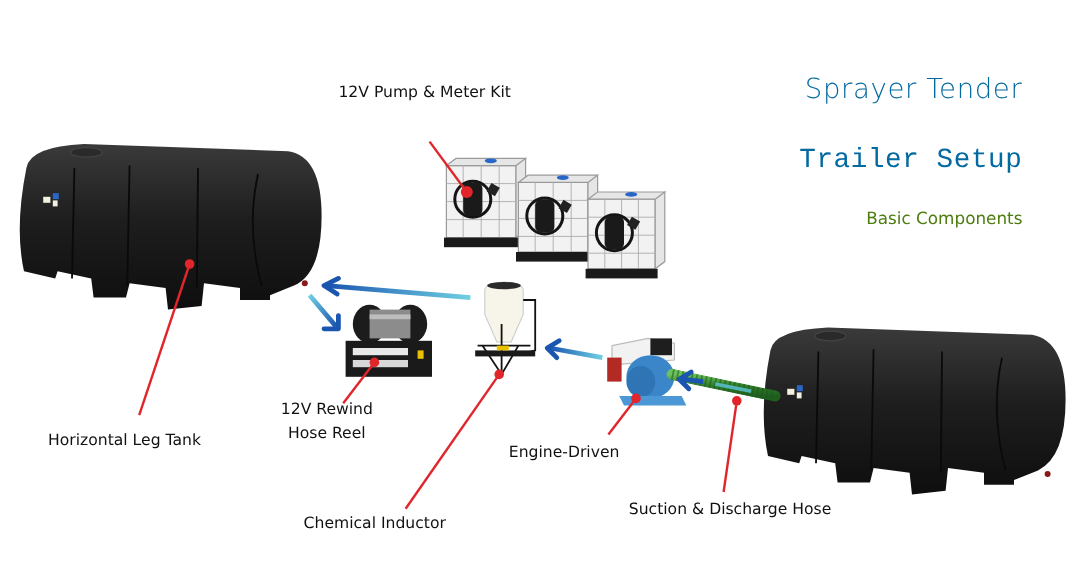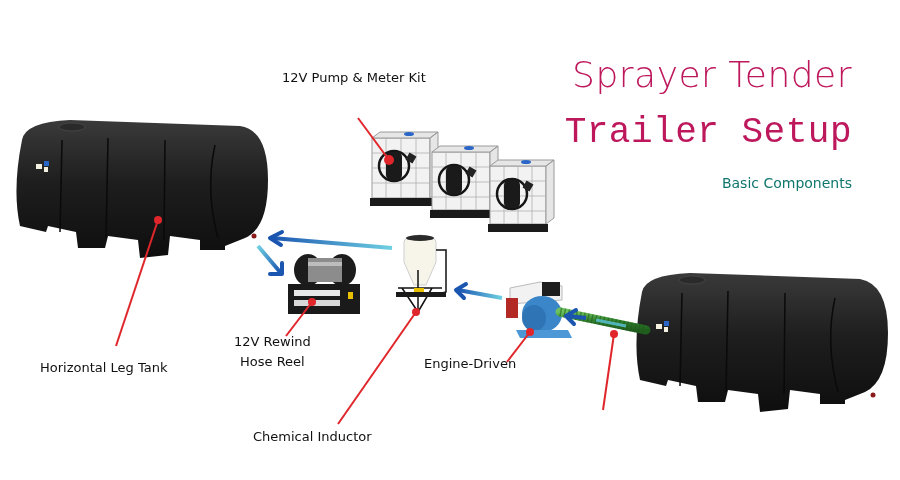--- a/index.html
+++ b/index.html
@@ -1,22 +1,22 @@
 <!DOCTYPE html>
 <html><head>
 <meta charset="utf-8">
 <style>
   html, body { margin: 0; padding: 0; background: #ffffff; }
   body { width: 900px; height: 480px; position: relative; overflow: hidden;
          font-family: "DejaVu Sans", sans-serif; color: #111111; }
   .title { position: absolute; right: 48px; text-align: left; font-weight: 300;
-           font-size: 36px; line-height: 46px; letter-spacing: 0.5px; color: #be185d; }
+           font-size: 23px; line-height: 46px; letter-spacing: 0.5px; color: #0369a1; }
   .title.l1 { top: 52px; }
   .title.l2 { top: 110px; font-family: Liberation Mono, monospace; }
-  .subtitle { position: absolute; right: 48px; top: 175px; font-size: 14px; color: #0f766e; }
+  .subtitle { position: absolute; right: 48px; top: 175px; font-size: 14px; color: #4d7c0f; }
   .label { position: absolute; font-size: 13px; line-height: 20px; color: #111; text-align: center; white-space: nowrap; }
   svg.scene { position: absolute; left: 0; top: 0; }
 </style>
 </head>
 <body>
 
 <svg class="scene" width="900" height="480" viewBox="0 0 900 480">
   <defs>
     <linearGradient id="tankGrad" x1="0" y1="0" x2="0" y2="1">
       <stop offset="0" stop-color="#3a3a3a"></stop>
@@ -189,18 +189,19 @@
 
 <div class="label" style="left:234px; top:332px;">
   <div>12V Rewind</div>
   <div>Hose Reel</div>
 </div>
 
 <div class="label" style="left:253px; top:427px;">
   <div>Chemical Inductor</div>
 </div>
 
-<div class="label" style="left:424px; top:354px;">
+<div class="label" style="left:424px; top:368px;">
   <div>Engine-Driven</div>
 </div>
 
 <div class="label" style="left:524px; top:415px;">
+  <div>Suction &amp; Discharge Hose</div>
 </div>
 
 </body></html>

